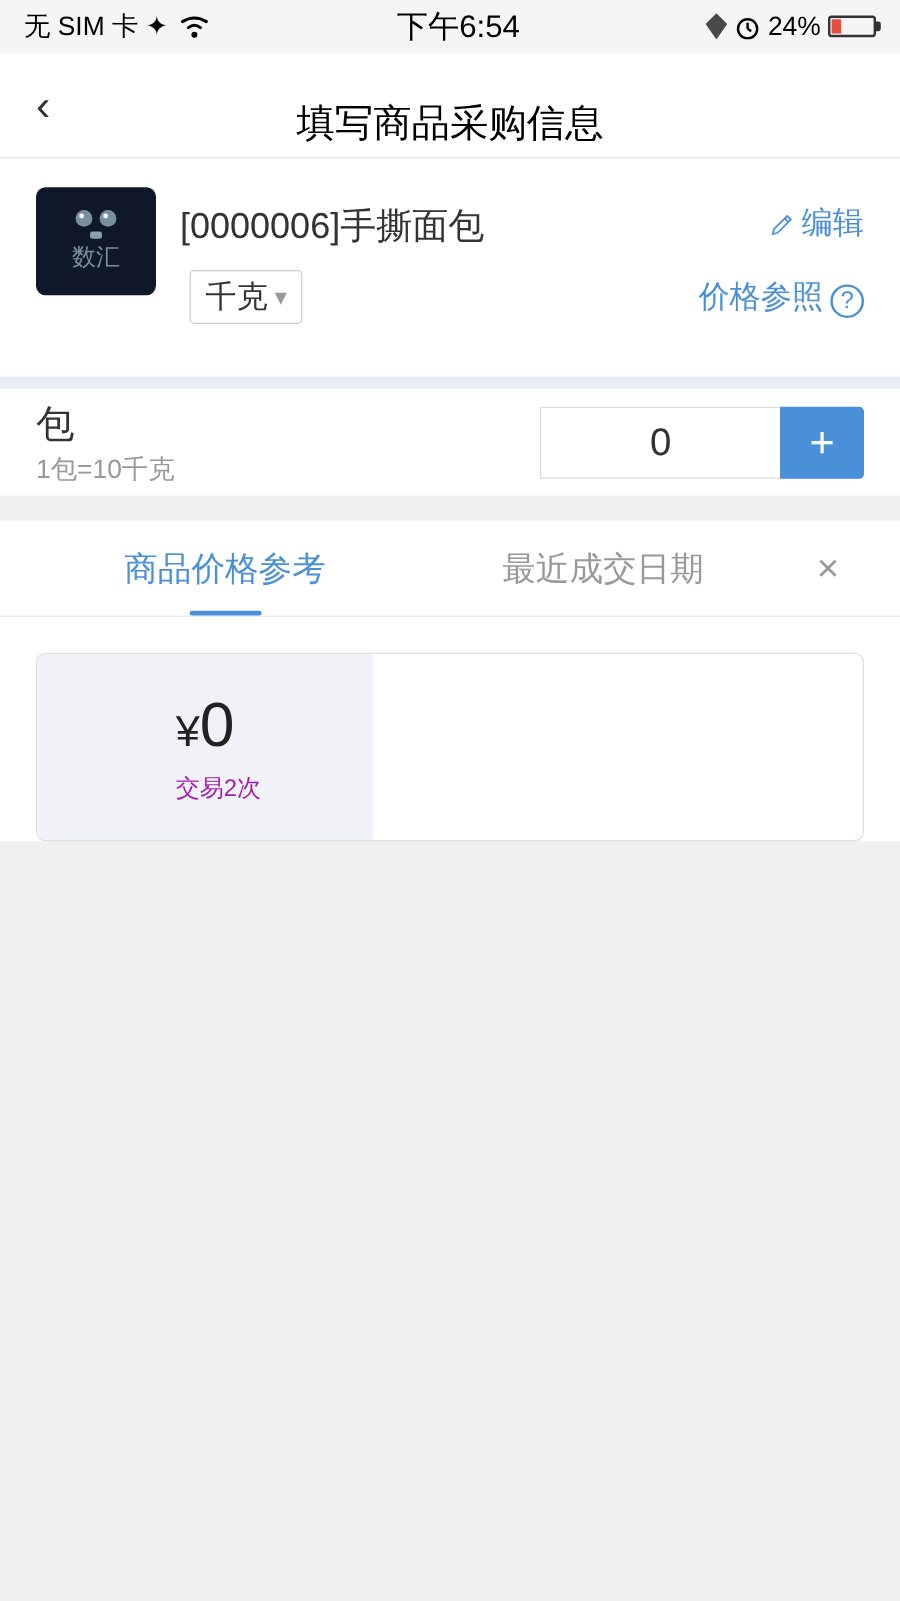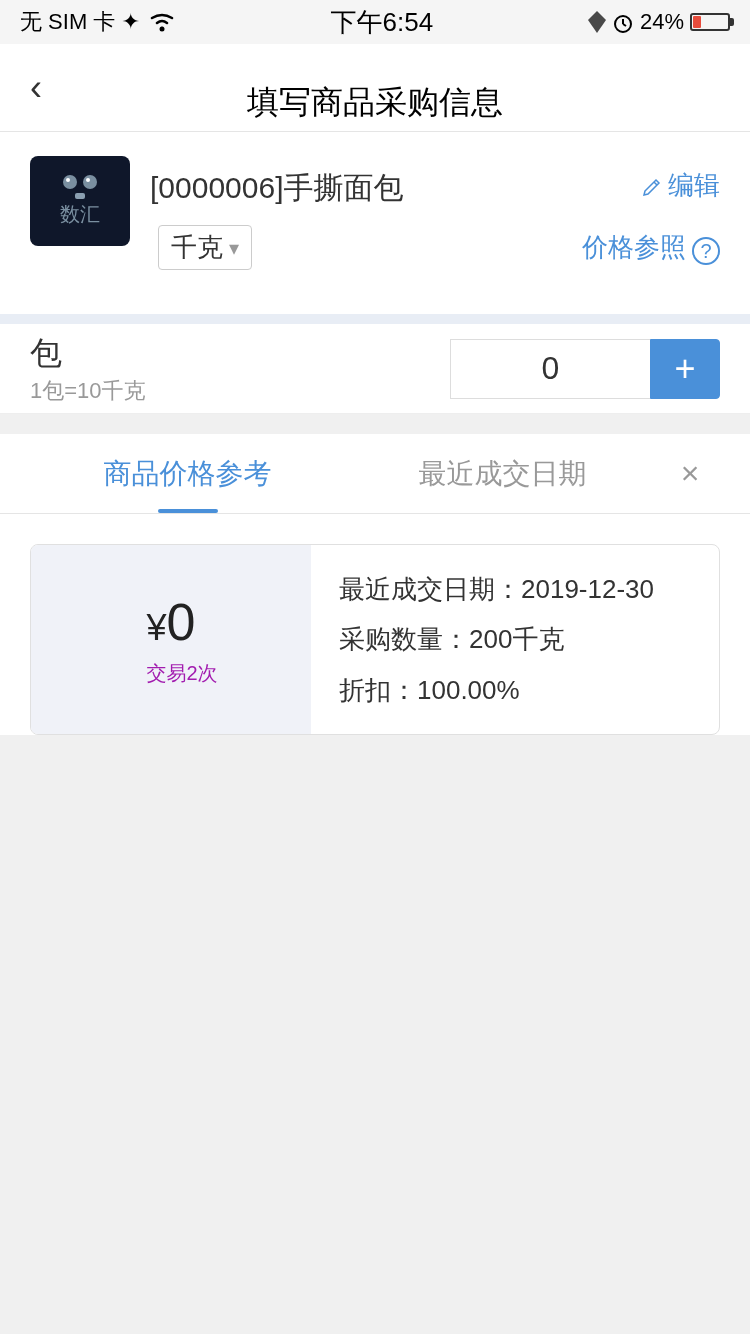--- a/index.html
+++ b/index.html
@@ -472,27 +472,16 @@
     <div class="tab-close">×</div>
   </div>
 
   <div class="price-card">
     <div class="price-card-left">
       <div class="price-amount">
         <span class="price-amount-symbol">¥</span><span>0</span>
       </div>
       <div class="price-transactions">交易2次</div>
     </div>
-    <div class="price-card-right">
-      <div class="price-detail-row">
-        <span class="price-detail-label">最近成交日期：</span><span class="price-detail-value">2019-12-30</span>
-      </div>
-      <div class="price-detail-row">
-        <span class="price-detail-label">采购数量：</span><span class="price-detail-value">200千克</span>
-      </div>
-      <div class="price-detail-row">
-        <span class="price-detail-label">折扣：</span><span class="price-detail-value">100.00%</span>
-      </div>
-    </div>
   </div>
 </div>
 
 <div class="page-bottom"></div>
 
 </body></html>

